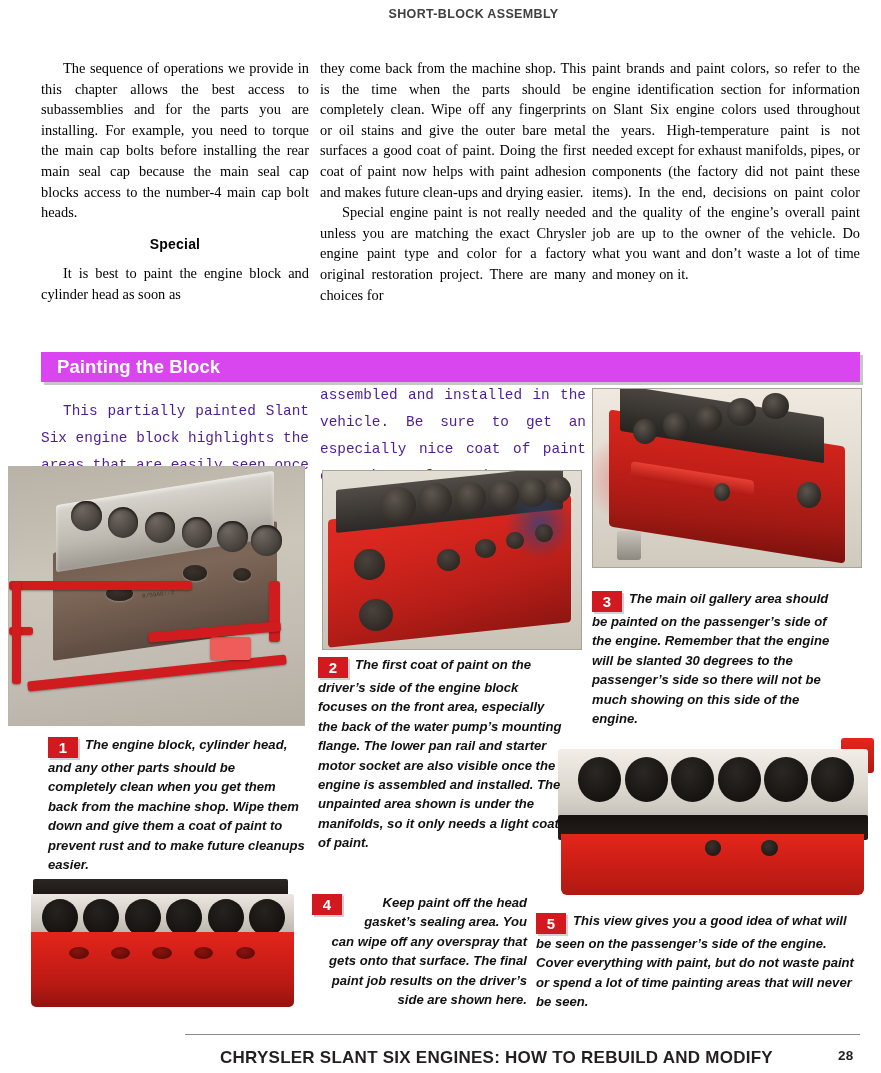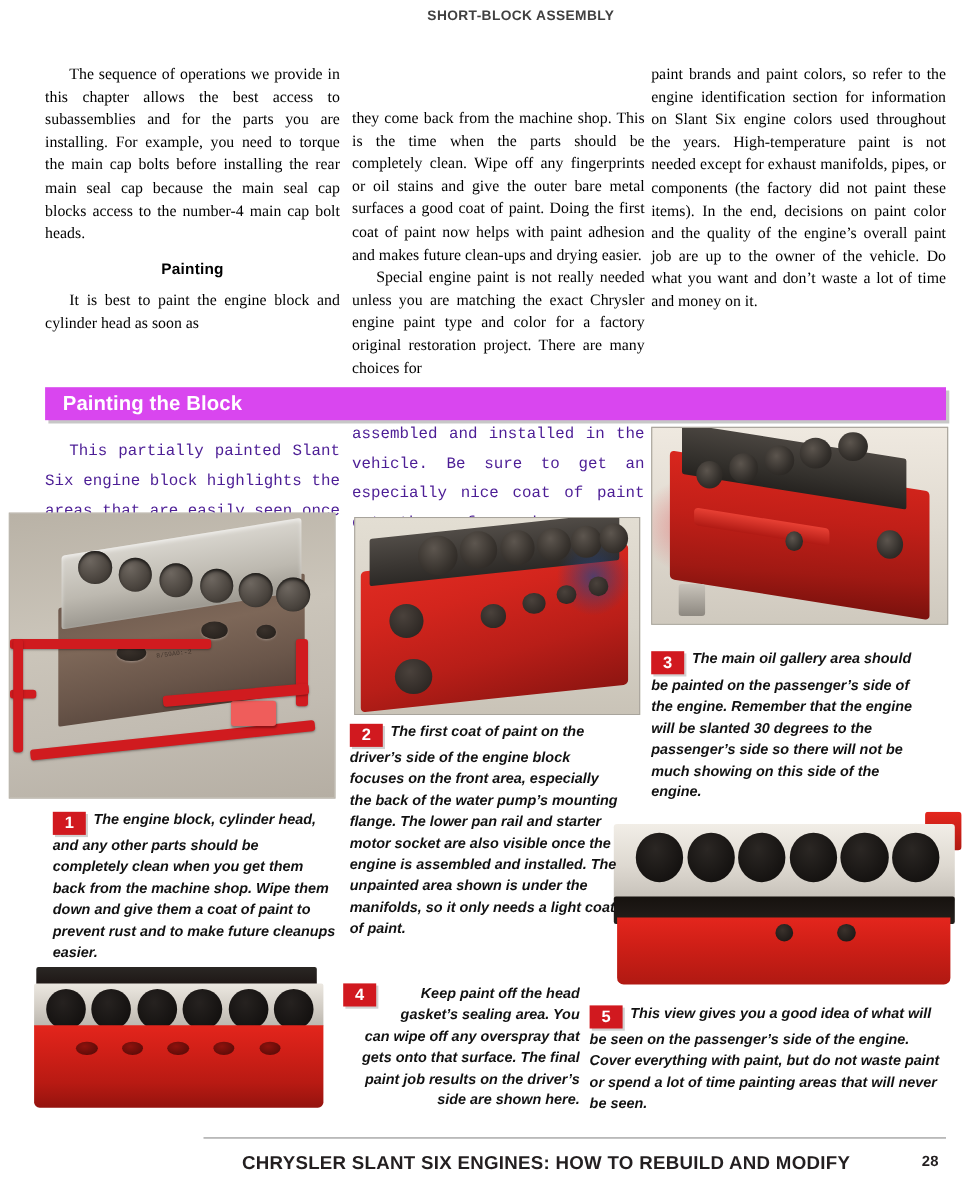--- a/index.html
+++ b/index.html
@@ -38,21 +38,21 @@
   }
   .col p{margin:0;text-indent:22px;}
   .col p.noind{text-indent:0;}
   .col h3{
     font-family:"Liberation Sans",sans-serif;
     font-size:14px;font-weight:bold;
     text-align:center;margin:11px 0 9px 0;
     letter-spacing:.2px;
   }
   #col1{left:41px;top:58px;width:268px;}
-  #col2{left:320px;top:58px;width:266px;margin-top:40px;}
+  #col2{left:320px;top:58px;width:266px;}
   #col3{left:592px;top:58px;width:268px;}
 
   
   .section-bar{
     position:absolute;left:41px;top:352px;width:819px;height:30px;
     background:#d946ef;
     box-shadow:3px 3px 0 rgba(0,0,0,.22);
   }
   .section-bar .t{
     font-family:"Liberation Sans",sans-serif;
@@ -208,21 +208,21 @@
 </style>
 </head>
 <body>
 
 <div class="page">
 
   <div class="running-head">SHORT-BLOCK ASSEMBLY</div>
 
   <div class="col" id="col1">
     <p>The sequence of operations we provide in this chapter allows the best access to subassemblies and for the parts you are installing. For example, you need to torque the main cap bolts before installing the rear main seal cap because the main seal cap blocks access to the number-4 main cap bolt heads.</p>
-    <h3>Painting</h3>
+    <h3>Special</h3>
     <p>It is best to paint the engine block and cylinder head as soon as</p>
   </div>
 
   <div class="col" id="col2">
     <p class="noind">they come back from the machine shop. This is the time when the parts should be completely clean. Wipe off any fingerprints or oil stains and give the outer bare metal surfaces a good coat of paint. Doing the first coat of paint now helps with paint adhesion and makes future clean-ups and drying easier.</p>
     <p>Special engine paint is not really needed unless you are matching the exact Chrysler engine paint type and color for a factory original restoration project. There are many choices for</p>
   </div>
 
   <div class="col" id="col3">
     <p class="noind">paint brands and paint colors, so refer to the engine identification section for information on Slant Six engine colors used throughout the years. High-temperature paint is not needed except for exhaust manifolds, pipes, or components (the factory did not paint these items). In the end, decisions on paint color and the quality of the engine’s overall paint job are up to the owner of the vehicle. Do what you want and don’t waste a lot of time and money on it.</p>

